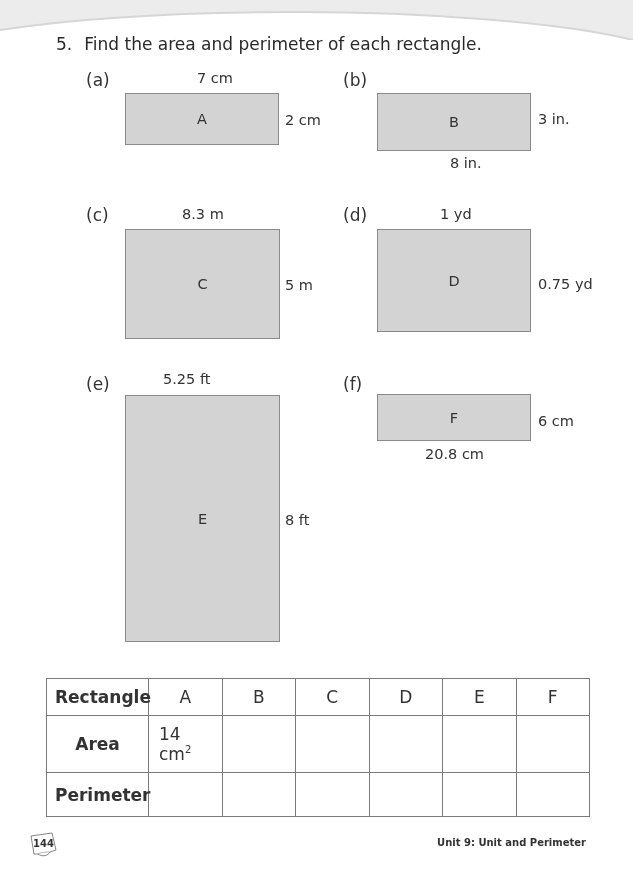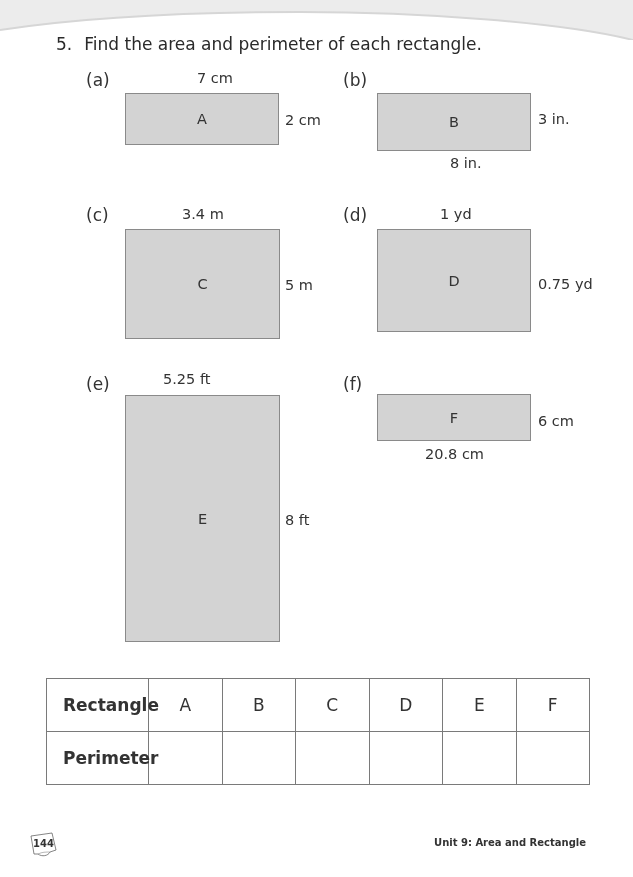--- a/index.html
+++ b/index.html
@@ -54,21 +54,21 @@
       width: 544px;
       border-collapse: collapse;
       table-layout: fixed;
     }
     table.answers td, table.answers th {
       border: 1px solid #7a7a7a;
       text-align: center;
       font-size: 17px;
       color: #333;
       font-weight: normal;
-      padding: 16px;
+      padding: 8px;
     }
     table.answers th.row-head, table.answers td.row-head {
       font-weight: bold;
       color: #333;
     }
     table.answers tr.hdr { height: 35px; }
     table.answers tr.r2 { height: 51px; }
     table.answers tr.r3 { height: 44px; }
     table.answers col.c0 { width: 102px; }
     .cell-area-a {
@@ -113,21 +113,21 @@
 <div class="abs dim" style="left:285px; top:112px;">2 cm</div>
 
 <div class="abs part-label" style="left:343px; top:70px;">(b)</div>
 <div class="rect" style="left:377px; top:93px; width:154px; height:58px;">
   <span>B</span>
 </div>
 <div class="abs dim" style="left:538px; top:111px;">3 in.</div>
 <div class="abs dim" style="left:438px; top:155px;margin-left:12px;">8 in.</div>
 
 <div class="abs part-label" style="left:86px; top:205px;">(c)</div>
-<div class="abs dim" style="left:182px; top:206px;">3.4 m</div>
+<div class="abs dim" style="left:182px; top:206px;">8.3 m</div>
 <div class="rect" style="left:125px; top:229px; width:155px; height:110px;">
   <span>C</span>
 </div>
 <div class="abs dim" style="left:285px; top:277px;">5 m</div>
 
 <div class="abs part-label" style="left:343px; top:205px;">(d)</div>
 <div class="abs dim" style="left:440px; top:206px;">1 yd</div>
 <div class="rect" style="left:377px; top:229px; width:154px; height:103px;">
   <span>D</span>
 </div>
@@ -160,32 +160,41 @@
   <tbody>
       <tr class="hdr">
     <th class="row-head">Rectangle</th>
     <th>A</th>
     <th>B</th>
     <th>C</th>
     <th>D</th>
     <th>E</th>
     <th>F</th>
   </tr>
+  <tr class="r2">
+    <td class="row-head">Area</td>
+    <td class="cell-area-a"><span>14 cm</span><sup style="font-size:10px;">2</sup></td>
+    <td></td>
+    <td></td>
+    <td></td>
+    <td></td>
+    <td></td>
+  </tr>
   <tr class="r3">
     <td class="row-head">Perimeter</td>
     <td></td>
     <td></td>
     <td></td>
     <td></td>
     <td></td>
     <td></td>
   </tr>
 </tbody>
   </table>
 
 <div class="abs footer-page">
   <svg width="32" height="26" viewBox="0 0 32 26">
     <path d="M3,4 L24,1 L28,18 L22,20 C20,24 14,25 10,22 L6,22 Z" fill="#ffffff" stroke="#666" stroke-width="0.8"></path>
     <path d="M10,22 C14,20 18,20 22,20" fill="none" stroke="#888" stroke-width="0.6"></path>
   </svg>
   <span>144</span>
 </div>
-<div class="abs footer-unit">Unit 9: Area and Rectangle</div>
+<div class="abs footer-unit">Unit 9: Unit and Perimeter</div>
 
 </body></html>

